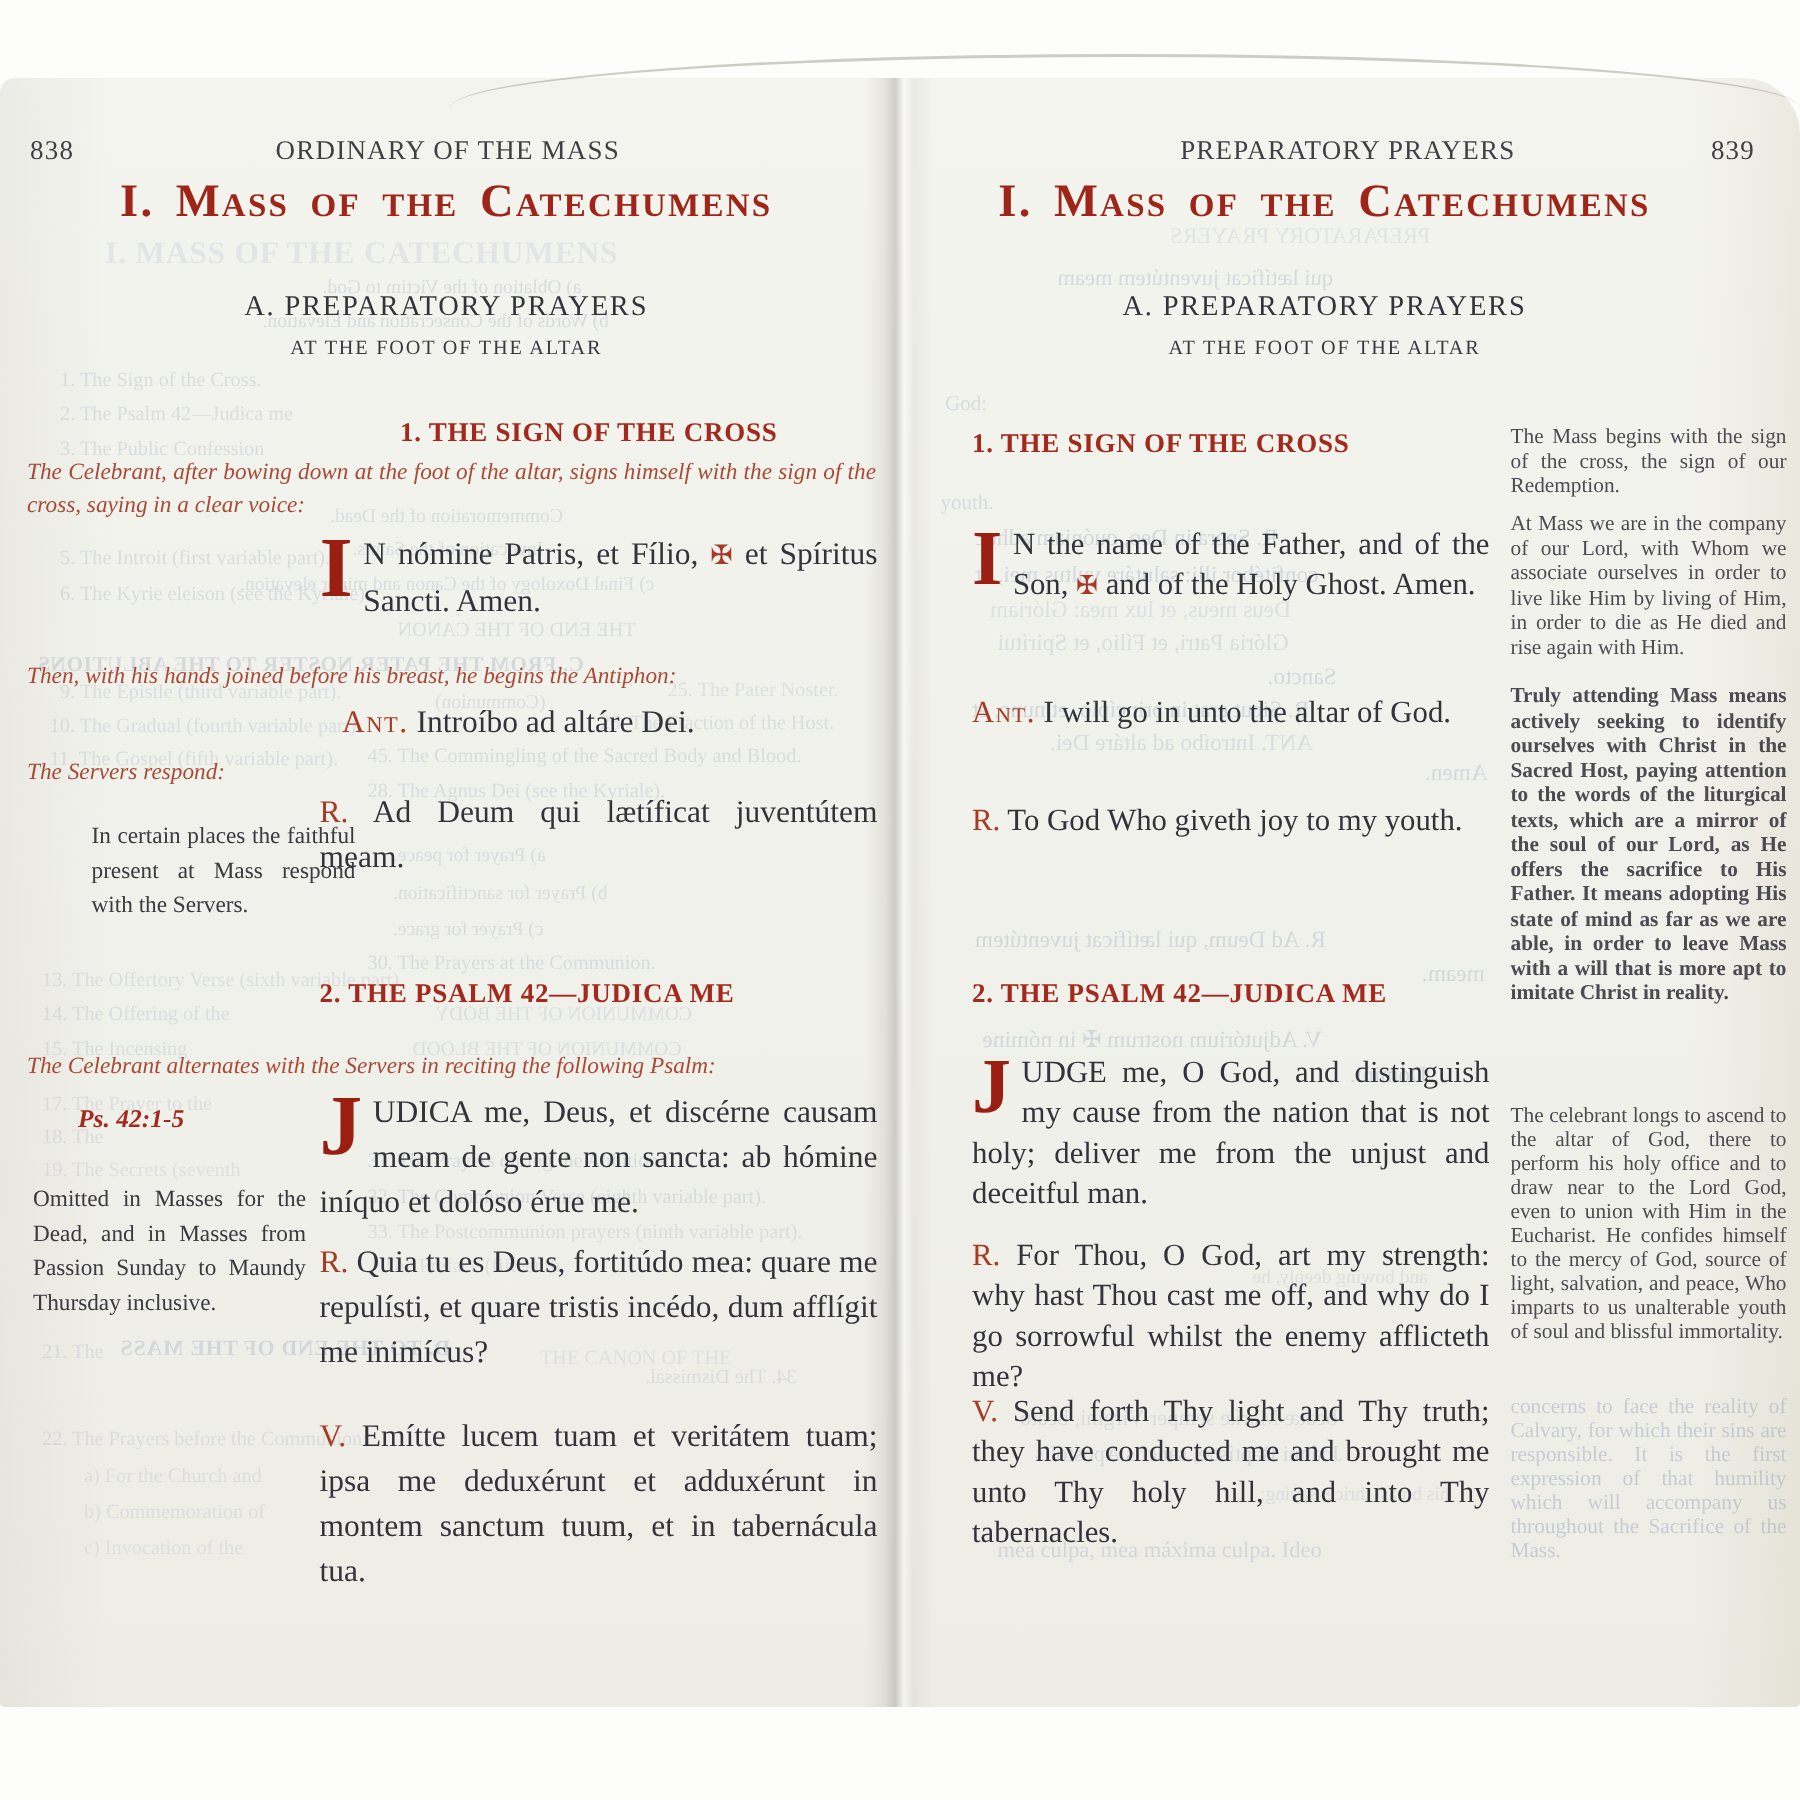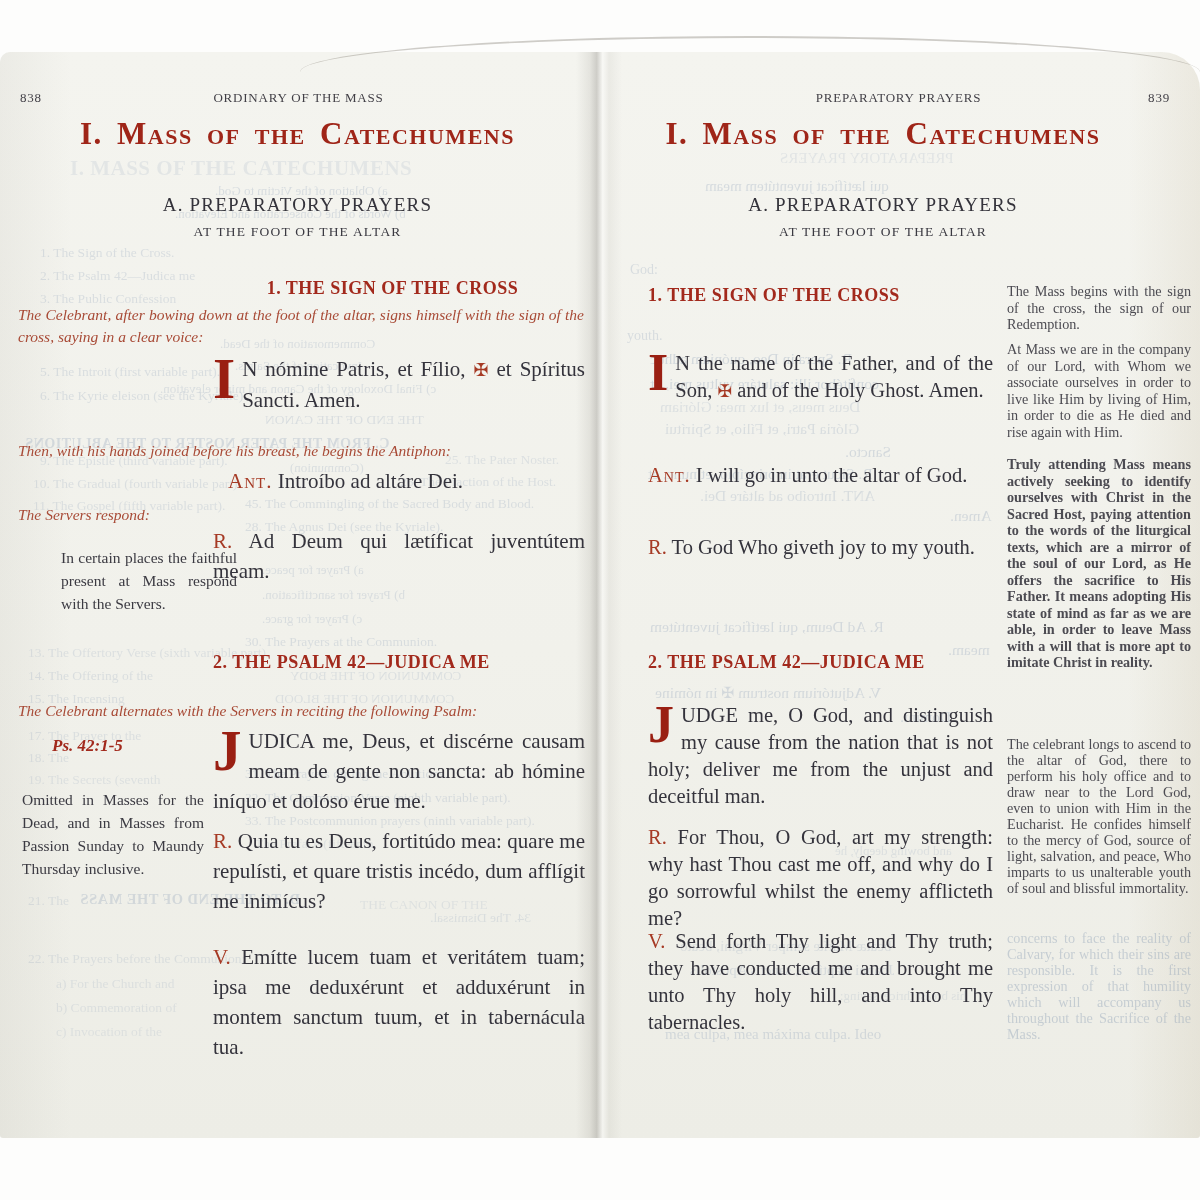--- a/index.html
+++ b/index.html
@@ -11,21 +11,21 @@
   .book .shade{position:absolute;inset:0;pointer-events:none;border-radius:inherit;
         background:linear-gradient(90deg,rgba(120,115,100,.07) 0%,rgba(0,0,0,0) 6%,rgba(0,0,0,0) 94%,rgba(170,150,110,.12) 100%);}
   .top-curve{position:absolute;left:300px;top:-16px;width:900px;height:34px;
         border-top:2px solid rgba(130,124,112,.38);border-radius:50%/100% 100% 0 0;}
   .gutter{position:absolute;left:576px;top:0;width:46px;height:100%;
         background:linear-gradient(90deg,rgba(0,0,0,0) 0%,rgba(90,85,75,.10) 30%,rgba(55,50,44,.20) 45%,rgba(255,255,255,.38) 58%,rgba(120,115,105,.08) 72%,rgba(0,0,0,0) 100%);}
   .page{position:absolute;top:0;height:1086px;}
   .page.lp{left:0;width:597px;}
   .page.rp{left:597px;width:603px;}
   
-  .rh{position:absolute;top:38px;font-size:13px;letter-spacing:.8px;color:#413f46;}
+  .rh{position:absolute;top:38px;font-size:18px;letter-spacing:.8px;color:#413f46;}
   .rh-center{left:0;right:0;text-align:center;}
   .pn-l{left:20px;}
   .pn-r{right:30px;}
   
   .title{position:absolute;top:64px;font-size:31px;font-weight:bold;color:#9f2518;
         font-variant:small-caps;letter-spacing:1.5px;word-spacing:5px;text-align:center;}
   .lp .title{left:10px;width:575px;}
   .rp .title{left:6px;width:560px;}
   .sub1{position:absolute;top:142px;font-size:19px;letter-spacing:1.2px;text-align:center;color:#34333b;}
   .sub2{position:absolute;top:172px;font-size:13.5px;letter-spacing:1.2px;text-align:center;color:#3a3941;}

